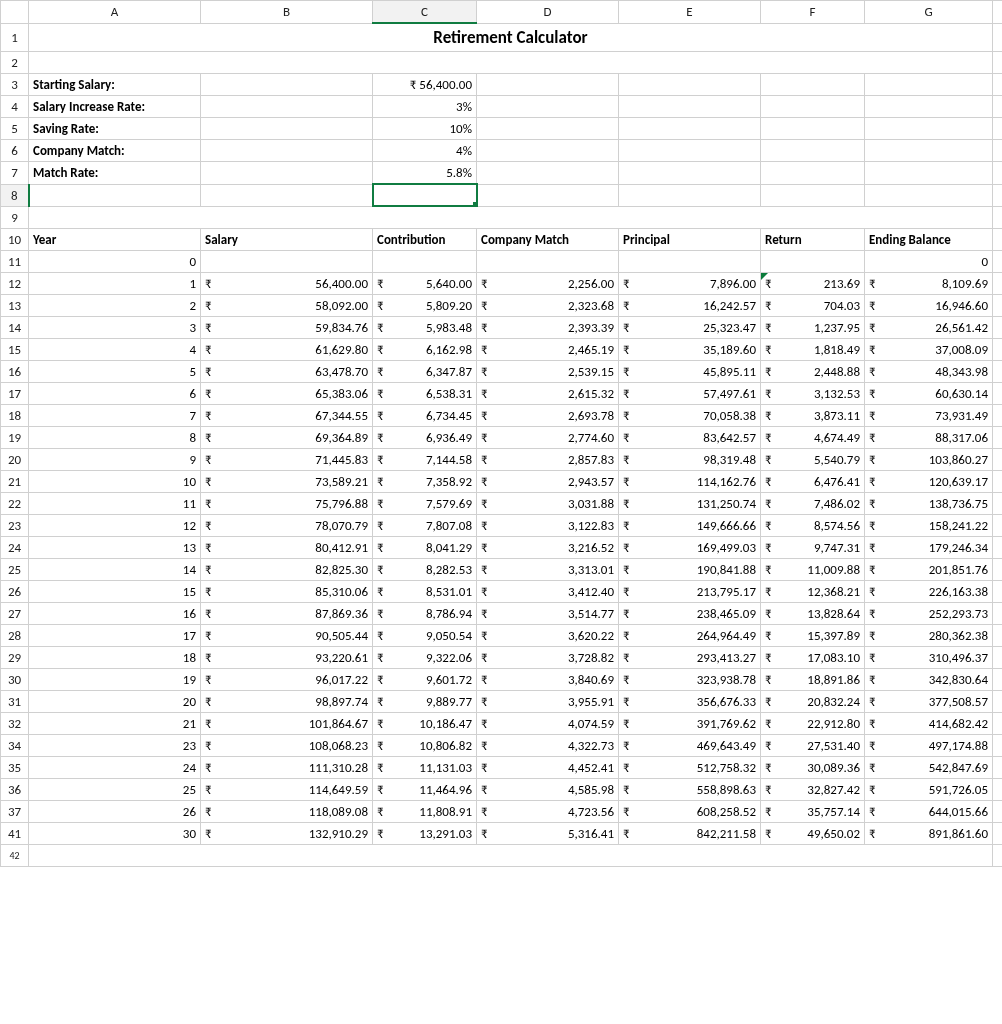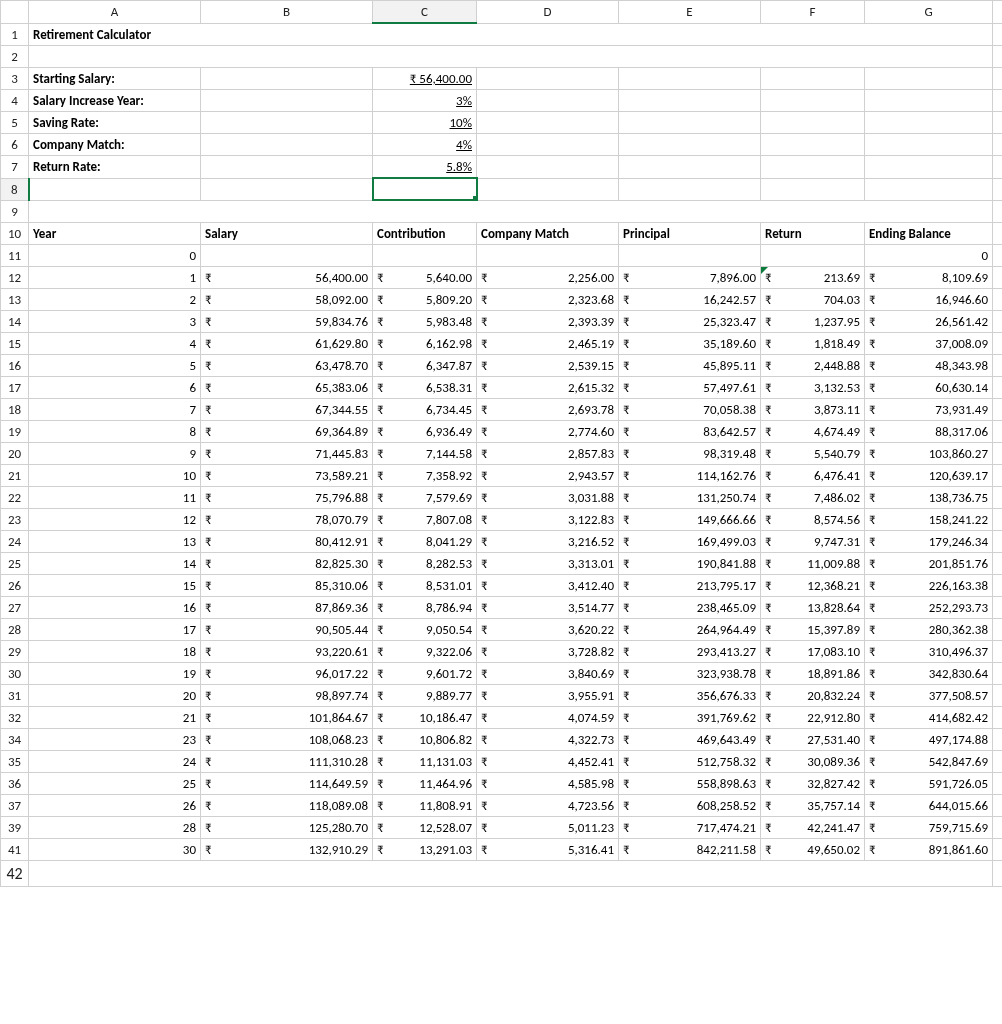--- a/index.html
+++ b/index.html
@@ -44,34 +44,33 @@
     font-weight: normal;
     border: 1px solid #d0d0d0;
     font-size: 13px;
   }
   .rowhead.selrow {
     background: #f2f2f2;
     border-right: 2px solid #107C41;
   }
   
   .title-cell {
-    text-align: left;
+    text-align: center;
     font-weight: bold;
-    font-size: 13px;
+    font-size: 17px;
     height: 26px;
   }
   
   .param-label {
     font-weight: bold;
     text-align: left;
     font-size: 13px;
   }
   .param-value {
     text-align: right;
-    text-decoration: underline;
   }
   
   .tbl-header {
     font-weight: bold;
   }
   
   .cur {
     position: relative;
     text-align: right;
     padding-left: 14px;
@@ -167,21 +166,21 @@
     <td class="param-value">₹   56,400.00</td>
     <td></td>
         <td></td>
         <td></td>
         <td></td>
         <td></td>
   </tr>
 
   <tr>
     <th class="rowhead">4</th>
-    <td class="param-label">Salary Increase Year:</td>
+    <td class="param-label">Salary Increase Rate:</td>
     <td></td>
     <td class="param-value">3%</td>
     <td></td>
         <td></td>
         <td></td>
         <td></td>
         <td></td>
   </tr>
 
   <tr>
@@ -203,21 +202,21 @@
     <td class="param-value">4%</td>
     <td></td>
         <td></td>
         <td></td>
         <td></td>
         <td></td>
   </tr>
 
   <tr>
     <th class="rowhead">7</th>
-    <td class="param-label">Return Rate:</td>
+    <td class="param-label">Match Rate:</td>
     <td></td>
     <td class="param-value">5.8%</td>
     <td></td>
         <td></td>
         <td></td>
         <td></td>
         <td></td>
   </tr>
 
   <tr>
@@ -533,43 +532,32 @@
         <td class="num-right">26</td>
         <td class="cur"><span class="sym">₹</span>118,089.08</td>
         <td class="cur"><span class="sym">₹</span>11,808.91</td>
         <td class="cur"><span class="sym">₹</span>4,723.56</td>
         <td class="cur"><span class="sym">₹</span>608,258.52</td>
         <td class="cur"><span class="sym">₹</span>35,757.14</td>
         <td class="cur"><span class="sym">₹</span>644,015.66</td>
         <td></td>
       </tr>
       <tr>
-        <th class="rowhead">39</th>
-        <td class="num-right">28</td>
-        <td class="cur"><span class="sym">₹</span>125,280.70</td>
-        <td class="cur"><span class="sym">₹</span>12,528.07</td>
-        <td class="cur"><span class="sym">₹</span>5,011.23</td>
-        <td class="cur"><span class="sym">₹</span>717,474.21</td>
-        <td class="cur"><span class="sym">₹</span>42,241.47</td>
-        <td class="cur"><span class="sym">₹</span>759,715.69</td>
-        <td></td>
-      </tr>
-      <tr>
         <th class="rowhead">41</th>
         <td class="num-right">30</td>
         <td class="cur"><span class="sym">₹</span>132,910.29</td>
         <td class="cur"><span class="sym">₹</span>13,291.03</td>
         <td class="cur"><span class="sym">₹</span>5,316.41</td>
         <td class="cur"><span class="sym">₹</span>842,211.58</td>
         <td class="cur"><span class="sym">₹</span>49,650.02</td>
         <td class="cur"><span class="sym">₹</span>891,861.60</td>
         <td></td>
       </tr>
     </tbody>
 
   <tbody>
       <tr style="height:12px">
-        <th class="rowhead" style="font-size:16px">42</th>
+        <th class="rowhead" style="font-size:10px">42</th>
         <td colspan="7"></td>
         <td></td>
       </tr>
 </tbody>
   </table>
 
 </body></html>

